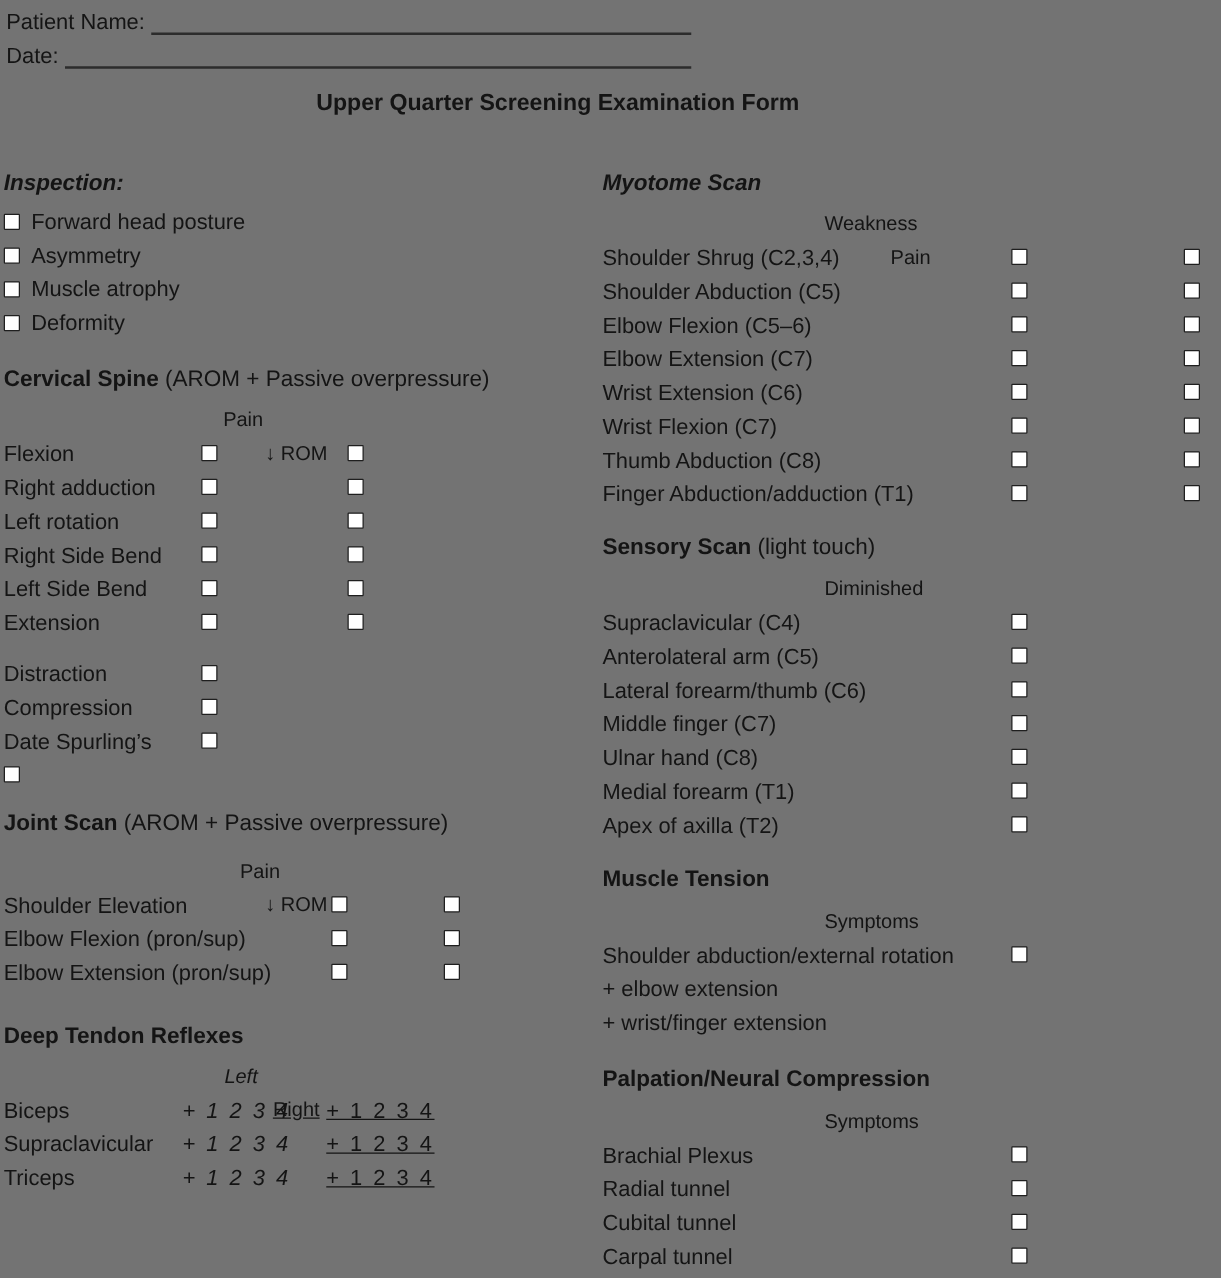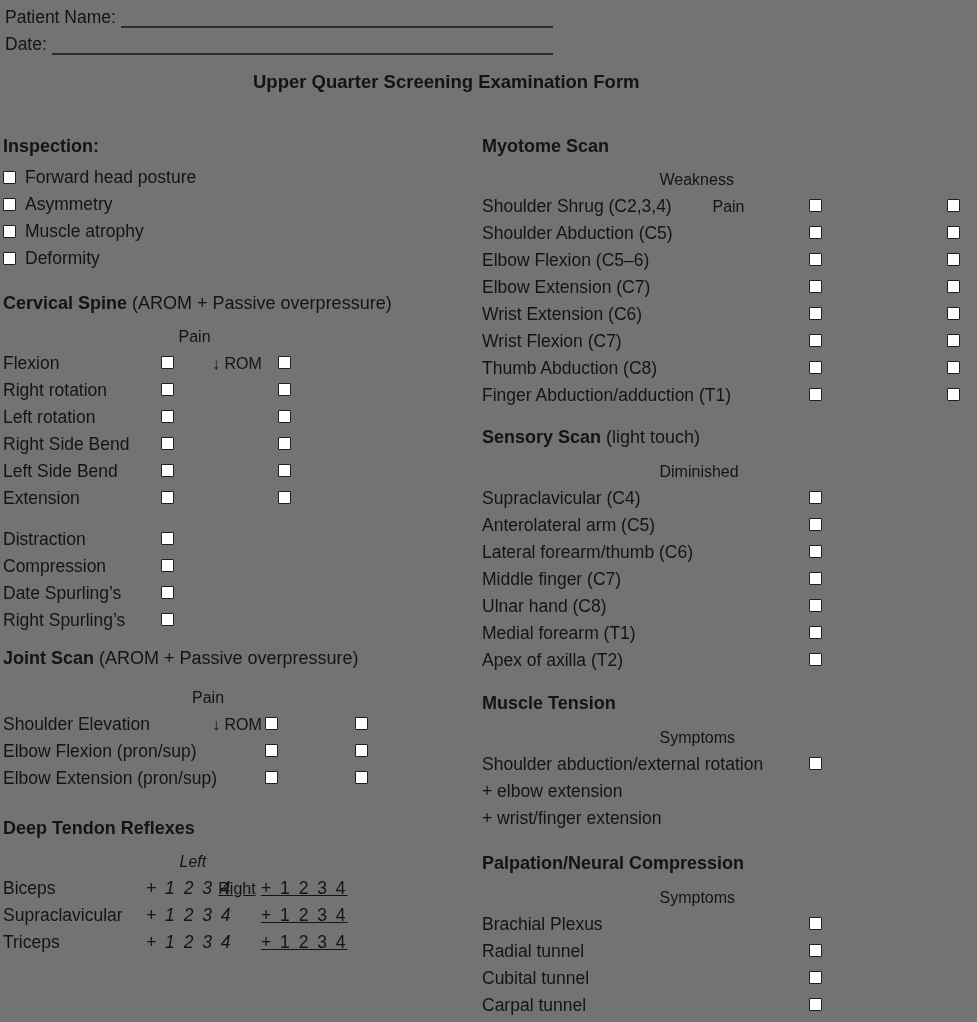--- a/index.html
+++ b/index.html
@@ -68,21 +68,21 @@
   .rt .c-b { flex:1; }
   .rt .c-a .cb, .rt .c-b .cb { margin-left:4px; }
   .m-sens-h { margin-top:15px; }
   .m-sens-hdr { margin-top:7px; }
   .m-neur-h { margin-top:16px; }
   .m-neur-hdr { margin-top:7px; }
   .cont-line { height:27px; line-height:27px; white-space:nowrap; }
   .m-palp-h { margin-top:18px; }
   .m-palp-hdr { margin-top:7px; }
 
-  .m-insp-h { margin-top:3px; }
+  .m-insp-h { margin-top:3px;font-style:italic; }
 </style>
 </head>
 <body>
 
 <div class="page">
 
   <div class="fields">
     <div class="field-row">
       <span class="lbl">Patient Name:</span>
       <span class="line"></span>
@@ -128,21 +128,21 @@
     </div>
 
     <div>
 
     <div class="row cerv">
         <span class="c-label">Flexion</span>
         <span class="c-a"><span class="cb"></span></span>
         <span class="c-b"><span class="cb"></span></span>
       </div>
         <div class="row cerv">
-        <span class="c-label">Right rotation</span>
+        <span class="c-label">Right adduction</span>
         <span class="c-a"><span class="cb"></span></span>
         <span class="c-b"><span class="cb"></span></span>
       </div>
         <div class="row cerv">
         <span class="c-label">Left rotation</span>
         <span class="c-a"><span class="cb"></span></span>
         <span class="c-b"><span class="cb"></span></span>
       </div>
         <div class="row cerv">
         <span class="c-label">Right Side Bend</span>
@@ -169,21 +169,20 @@
       </div>
         <div class="row cerv">
         <span class="c-label">Compression</span>
         <span class="c-a"><span class="cb"></span></span>
       </div>
         <div class="row cerv">
         <span class="c-label">Date Spurling’s</span>
         <span class="c-a"><span class="cb"></span></span>
       </div>
         <div class="row cerv">
-        <span class="c-label">Right Spurling’s</span>
         <span class="c-a"><span class="cb"></span></span>
       </div>
       </div>
 
     <div class="sec-h m-joint-h"><b>Joint Scan</b><span class="rest"> (AROM + Passive overpressure)</span></div>
 
     <div class="row joint hdr m-joint-hdr">
       <span class="c-label"></span>
       <span class="c-a">Pain</span>
       <span class="c-b">↓ ROM</span>

